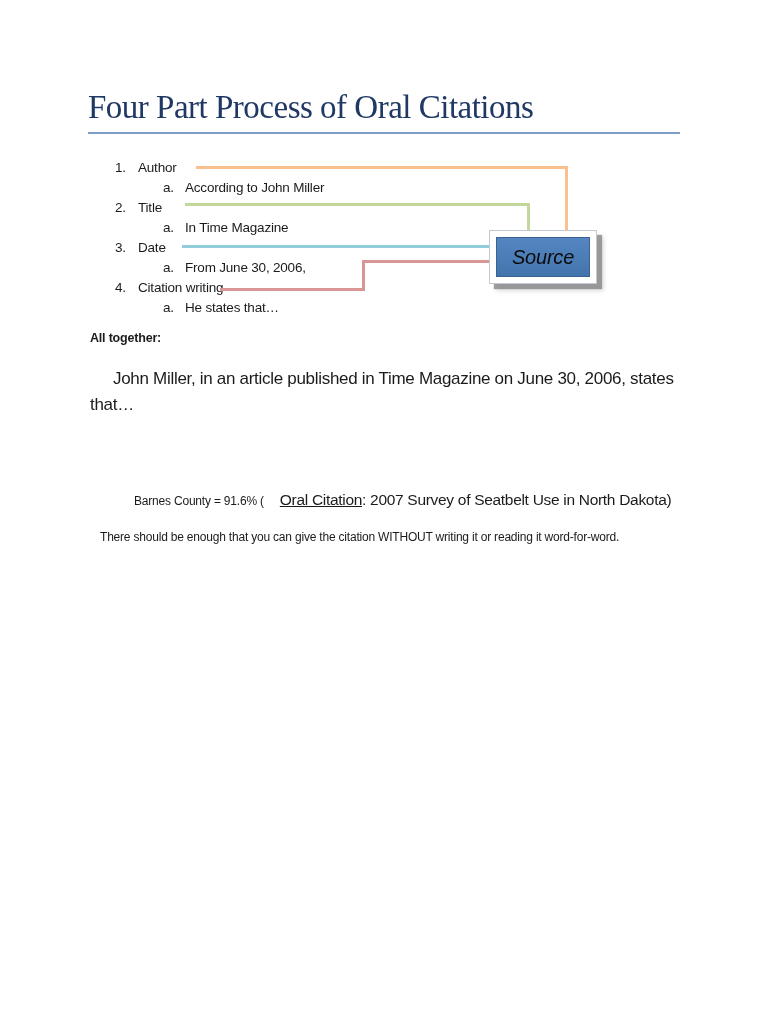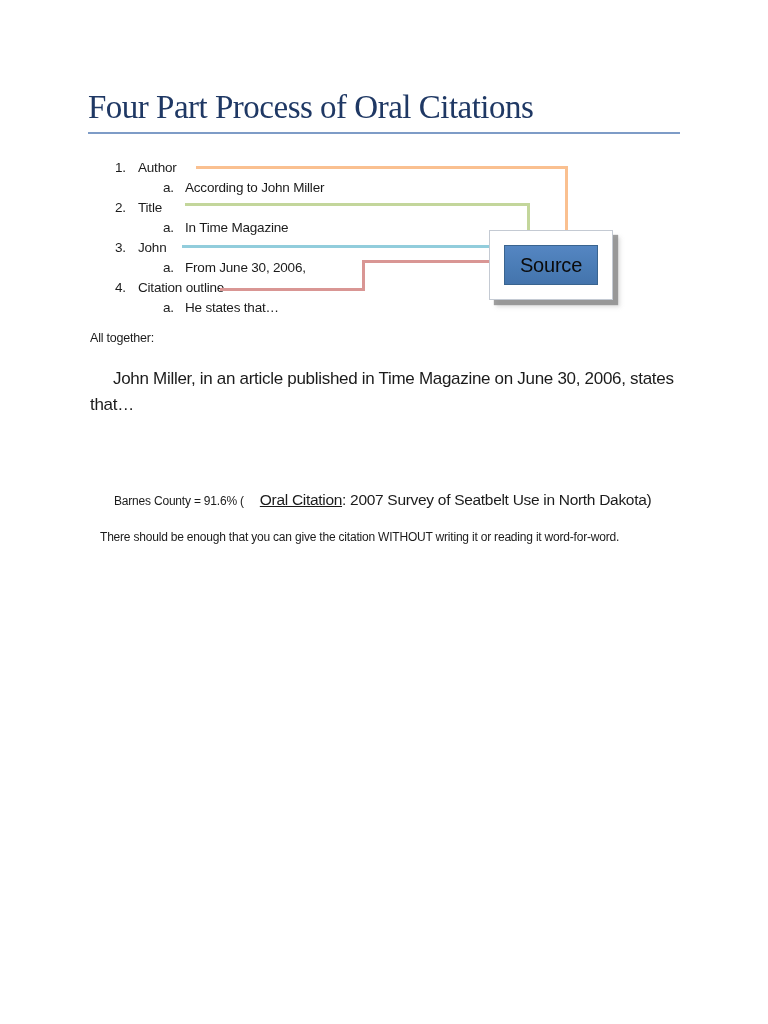--- a/index.html
+++ b/index.html
@@ -28,40 +28,41 @@
   #conn-author-v {left:565px;top:166px;width:3px;height:66px;background:#FAC090;}
   #conn-title-h  {left:185px;top:203px;width:345px;height:3px;background:#C3D69B;}
   #conn-title-v  {left:527px;top:203px;width:3px;height:29px;background:#C3D69B;}
   #conn-date-h   {left:182px;top:245px;width:308px;height:3px;background:#92CDDC;}
   #conn-cite-h1  {left:220px;top:288px;width:145px;height:3px;background:#D99694;}
   #conn-cite-v   {left:362px;top:260px;width:3px;height:31px;background:#D99694;}
   #conn-cite-h2  {left:362px;top:260px;width:128px;height:3px;background:#D99694;}
   
   #source-box{
     position:absolute;left:489px;top:230px;width:94px;height:40px;
-    background:#ffffff;border:1px solid #C4CAD3;padding:14px;z-index:5;
+    background:#ffffff;border:1px solid #C4CAD3;padding:6px;z-index:5;
     box-shadow:5px 5px 1px rgba(128,128,128,0.75), 7px 7px 4px rgba(160,160,160,0.35);
+    font-style:italic;
   }
   #source-box-inner{
     width:100%;height:100%;box-sizing:border-box;
     background:linear-gradient(180deg,#5586C2 0%,#4A7CB6 55%,#4474AC 100%);
     border:1px solid #3A648F;
     display:flex;align-items:center;justify-content:center;
   }
   #source-box-label{font-size:20px;color:#0b0b0b;letter-spacing:-0.2px;}
   
   .small-text{font-size:12px;letter-spacing:-0.2px;white-space:nowrap;}
-  #all-together{position:absolute;left:90px;top:331px;font-weight:normal;font-size:12.5px;letter-spacing:-0.2px;}
+  #all-together{position:absolute;left:90px;top:331px;font-weight:bold;font-size:12.5px;letter-spacing:-0.2px;}
   #combined-sentence{
     position:absolute;left:90px;top:366px;width:600px;
     font-size:17px;letter-spacing:-0.3px;line-height:26px;text-indent:23px;
   }
   #outline-note{position:absolute;left:90px;top:460px;}
   #example-line{position:absolute;left:114px;top:491px;white-space:nowrap;font-size:15.5px;letter-spacing:-0.3px;}
-  #example-line .ex-small{font-size:12px;letter-spacing:-0.2px;}
+  #example-line .ex-small{font-size:12px;letter-spacing:-0.2px;margin-left:20px;}
   #example-line .ex-underline{text-decoration:underline;margin-left:16px;}
   #closing-note{position:absolute;left:90px;top:530px;margin-left:10px;}
 </style>
 </head>
 <body>
 
 <div id="canvas">
 
   <div id="page-title">Four Part Process of Oral Citations</div>
   <div id="title-rule"></div>
@@ -78,29 +79,29 @@
     <div class="li-row">
       <span class="li-num">2.</span>
       <span class="li-label">Title</span>
     </div>
     <div class="li-row li-sub">
       <span class="li-num">a.</span>
       <span class="li-label">In Time Magazine</span>
     </div>
     <div class="li-row">
       <span class="li-num">3.</span>
-      <span class="li-label">John</span>
+      <span class="li-label">Date</span>
     </div>
     <div class="li-row li-sub">
       <span class="li-num">a.</span>
       <span class="li-label">From June 30, 2006,</span>
     </div>
     <div class="li-row">
       <span class="li-num">4.</span>
-      <span class="li-label">Citation outline</span>
+      <span class="li-label">Citation writing</span>
     </div>
     <div class="li-row li-sub">
       <span class="li-num">a.</span>
       <span class="li-label">He states that…</span>
     </div>
   </div>
 
   <div class="conn" id="conn-author-h"></div>
   <div class="conn" id="conn-author-v"></div>
   <div class="conn" id="conn-title-h"></div>

